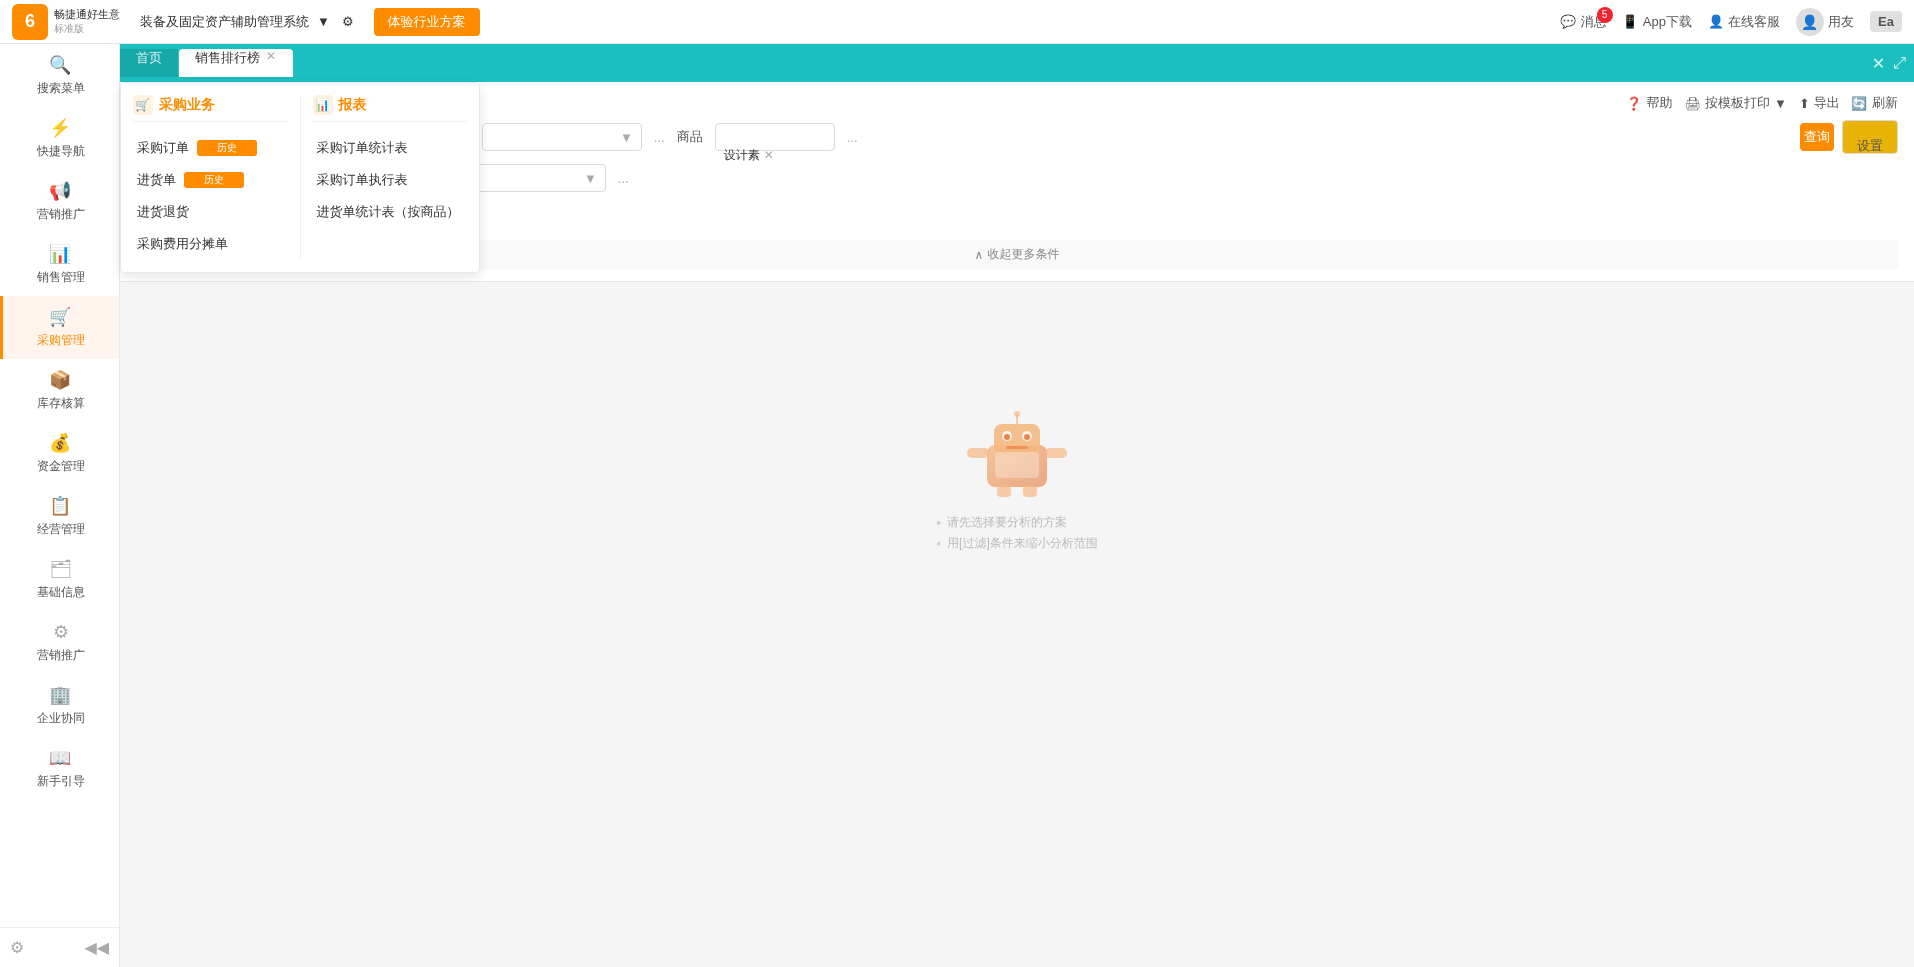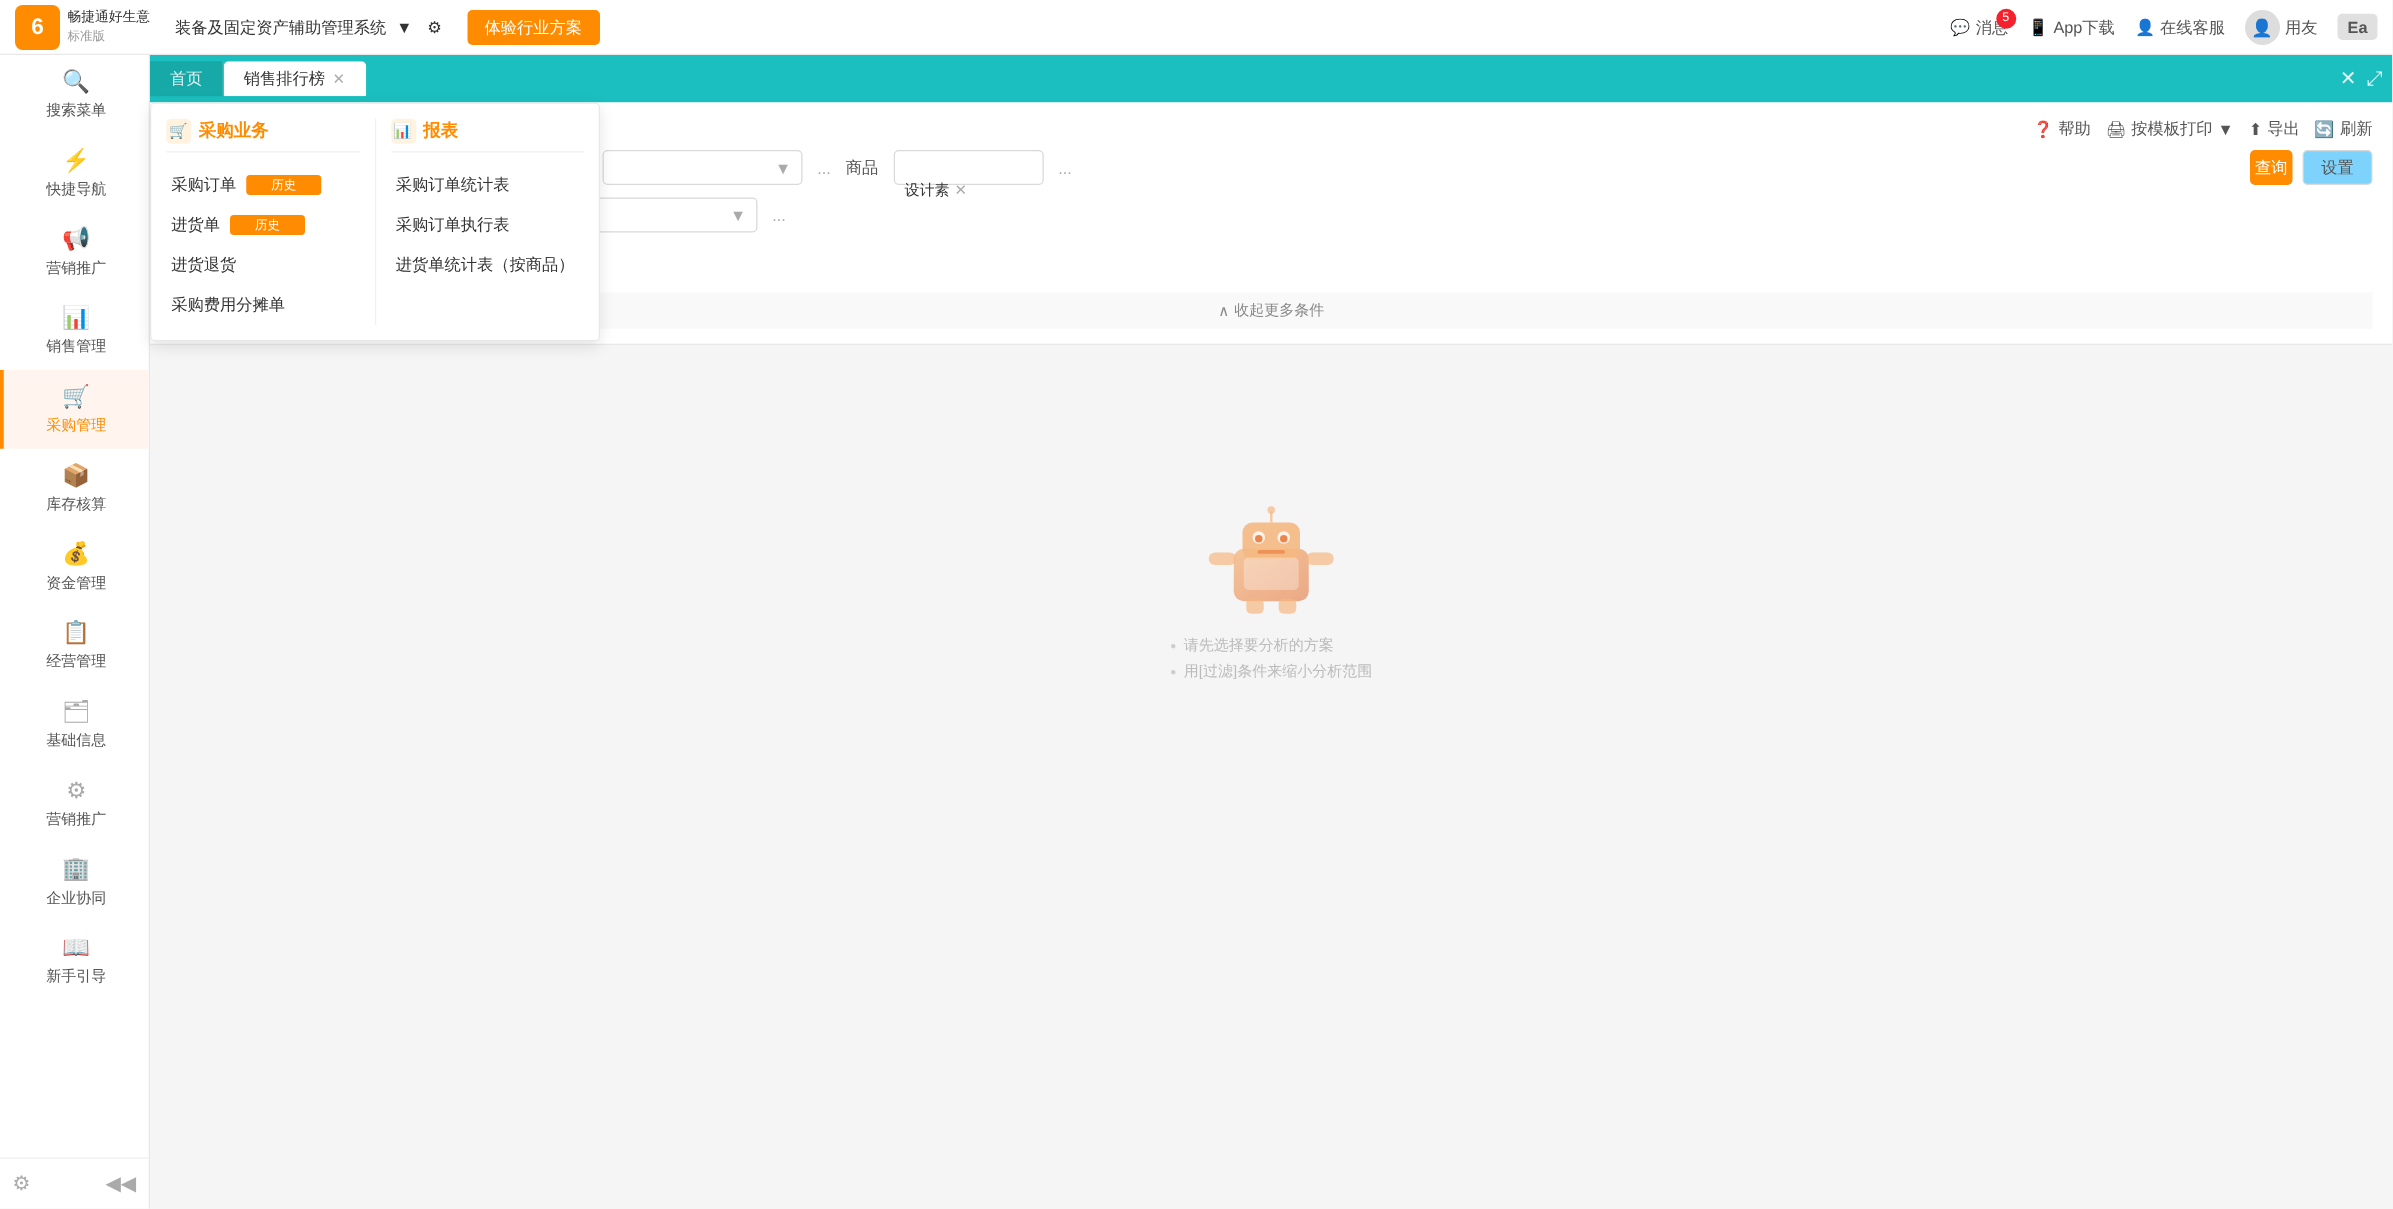--- a/index.html
+++ b/index.html
@@ -157,21 +157,20 @@
       display: flex;
       align-items: center;
       height: 38px;
       padding: 0 0 0 0;
       position: relative;
     }
     .tab {
       height: 28px;
       padding: 0 16px;
       display: flex;
-      align-items: center;
       cursor: pointer;
       font-size: 13px;
       color: rgba(255,255,255,0.85);
       gap: 6px;
       border-right: 1px solid rgba(255,255,255,0.2);
     }
     .tab.home { background: #17a8a8; }
     .tab.active { background: #fff; color: #333; border-radius: 4px 4px 0 0; }
     .tab .close-icon { font-size: 12px; color: #aaa; }
     .tabbar-actions {
@@ -247,23 +246,23 @@
       color: white;
       border: none;
       padding: 5px 4px;
       border-radius: 4px;
       cursor: pointer;
       font-size: 13px;
       height: 28px;
     }
     .btn-set {
       border: 1px solid #d9d9d9;
-      background: #7dd3fc;
+      background: #eab308;
       color: #555;
-      padding: 4px 14px;
+      padding: 16px 14px;
       border-radius: 4px;
       cursor: pointer;
       font-size: 13px;
       height: 28px;
     }
     .filter-toolbar {
       display: flex;
       align-items: center;
       gap: 12px;
       margin-bottom: 8px;

